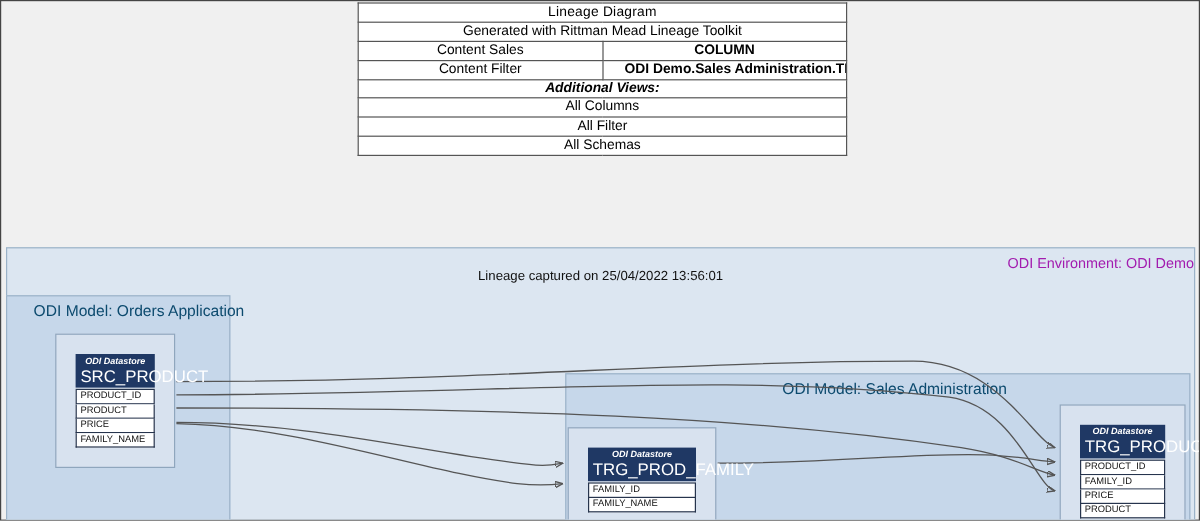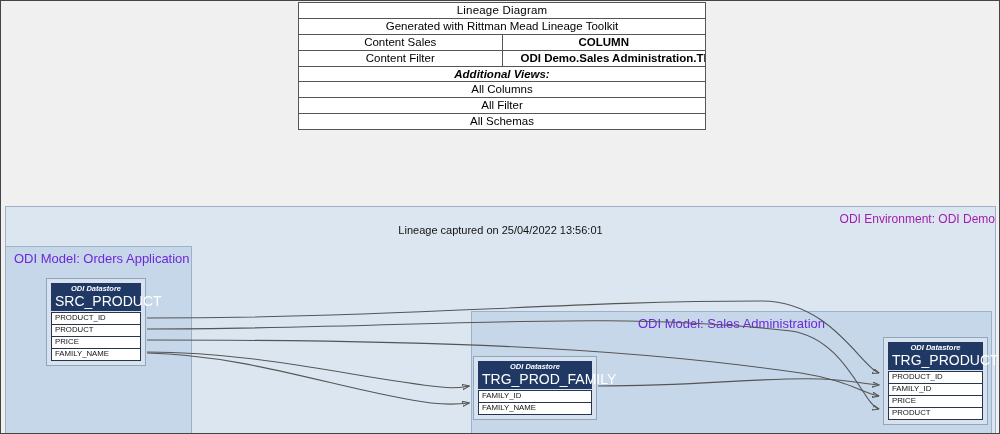--- a/index.html
+++ b/index.html
@@ -45,29 +45,29 @@
   }
 
   
   .model{
     position:absolute;background:#c6d7ea;
     border:1px solid #9bb2c8;box-sizing:border-box;
   }
   #model-orders{left:4px;top:245px;width:187px;height:189px;}
   #model-sales{left:470px;top:310px;width:521px;height:124px;}
   .model-title{
-    position:absolute;left:0;top:4px;width:100%;
-    text-align:center;font-size:13px;color:#6d28d9;white-space:nowrap;
+    position:absolute;left:14px;top:4px;width:100%;
+    text-align:center;font-size:13px;color:#0c4a6e;white-space:nowrap;
   }
   #model-orders .model-title{text-align:left;padding-left:8px;box-sizing:border-box;}
 
   
   .ds{
     position:absolute;background:#d8e2ef;
-    border:1px solid #8fa6bd;box-sizing:border-box;padding:4px;
+    border:1px solid #8fa6bd;box-sizing:border-box;padding:16px;
   }
   .ds-hd{
     background:#1f3864;color:#fff;text-align:center;
     padding:1px 4px 2px;
   }
   .ds-kind{font-size:7.5px;font-style:italic;font-weight:bold;line-height:1.25;}
   .ds-name{font-size:14px;line-height:1.15;white-space:nowrap;}
   .cols{margin-top:1px;}
   .col{
     background:#fff;border:1px solid #26344d;border-top:none;

